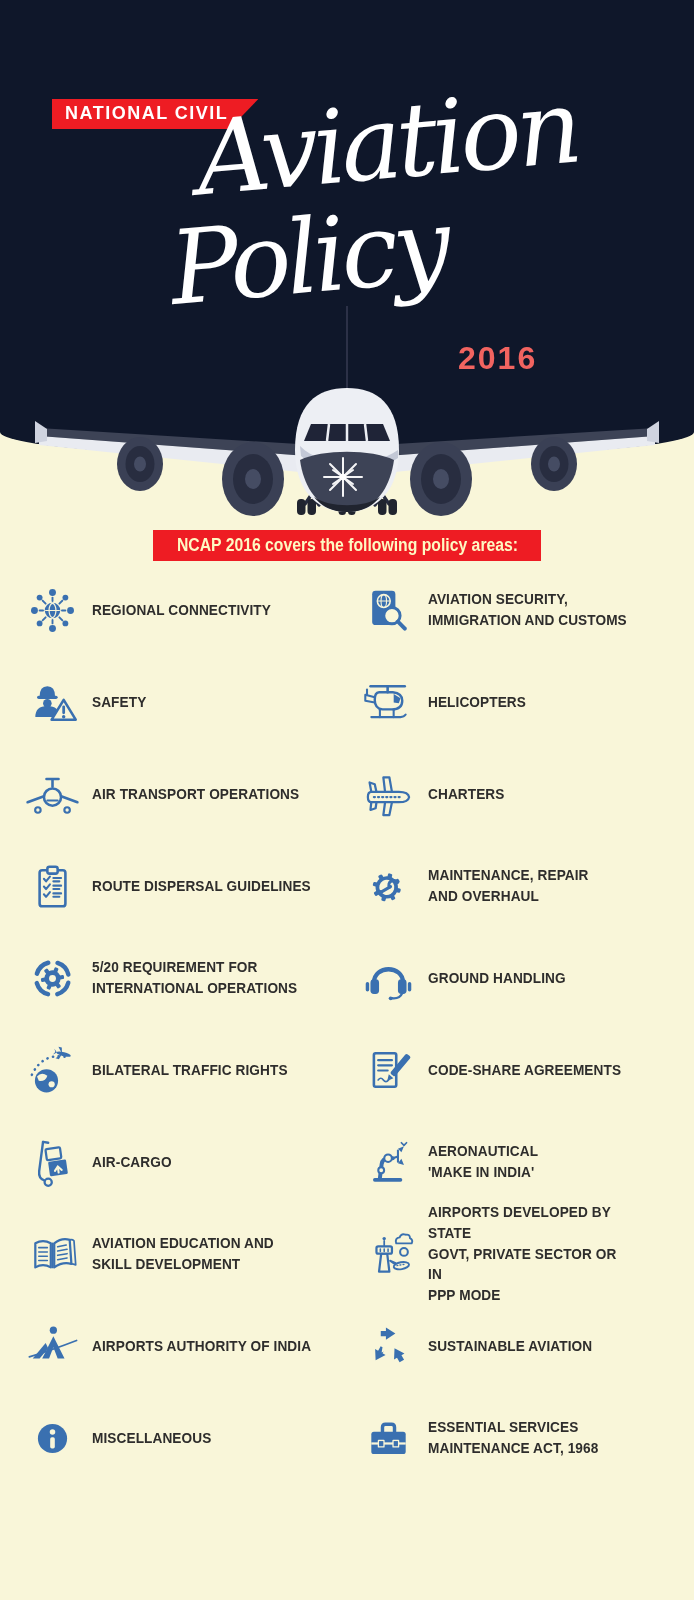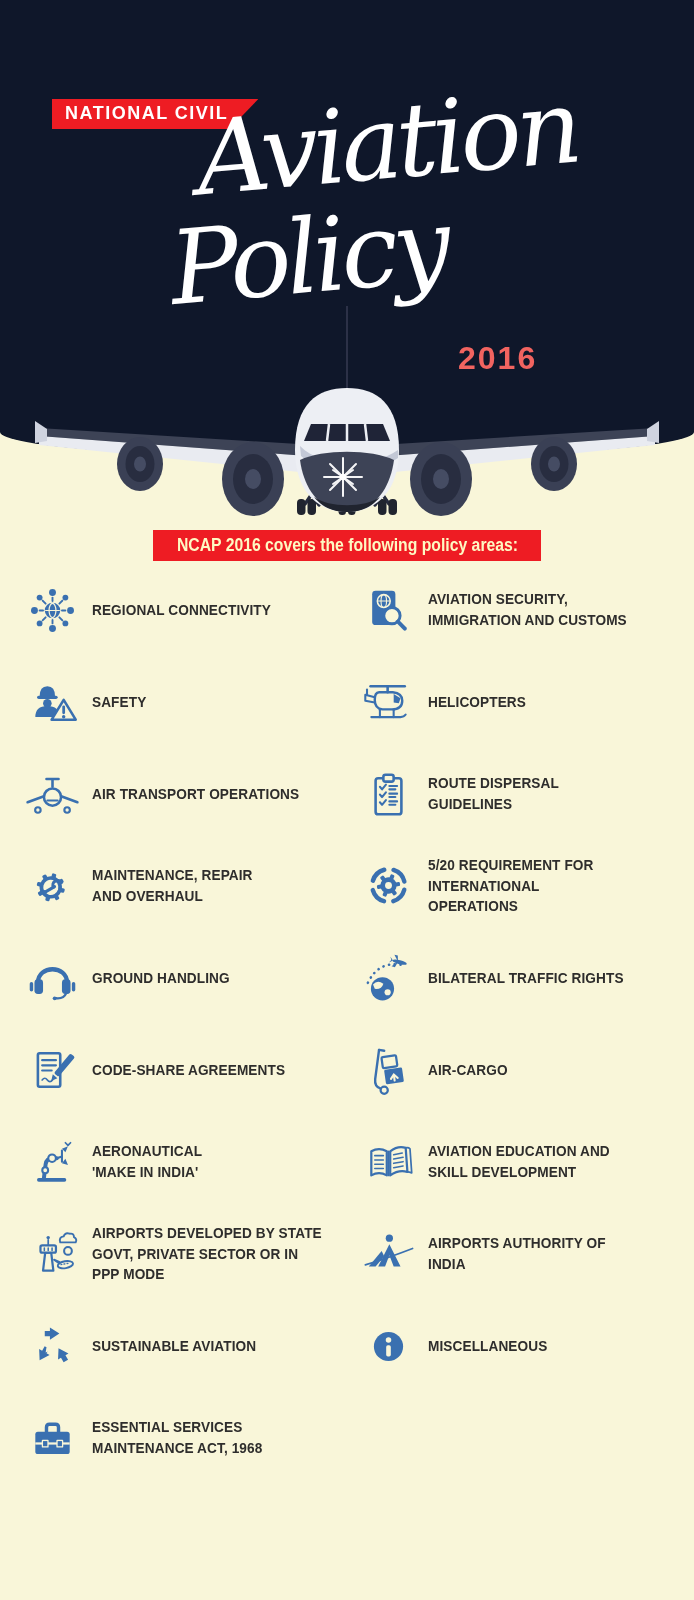--- a/index.html
+++ b/index.html
@@ -226,20 +226,35 @@
           <line class="st" x1="26" y1="39" x2="38" y2="39" style="stroke-width:2.4"></line>
           <line class="st" x1="22" y1="34" x2="3" y2="41"></line>
           <line class="st" x1="42" y1="34" x2="61" y2="41"></line>
           <circle class="st" cx="15" cy="50" r="3.2" style="stroke-width:2.5"></circle>
           <circle class="st" cx="49" cy="50" r="3.2" style="stroke-width:2.5"></circle>
         </svg>
       </span>
       <span class="label">AIR TRANSPORT OPERATIONS</span>
     </div>
 
+    <div class="item">
+      <span class="icon">
+        <svg viewBox="0 0 64 64">
+          <g class="st" style="stroke-width:2.6">
+            <path d="M28,29 L26,12 L33,12 L36,29"></path>
+            <path d="M28,41 L26,56 L33,56 L36,41"></path>
+            <path d="M12,29 L10,18 L16,20 L18,29"></path>
+            <path d="M12,41 L11,50 L17,48 L18,41"></path>
+            <path d="M12,29 L44,29 Q55,29 56,35 Q55,41 44,41 L12,41 Q8,41 8,35 Q8,29 12,29 Z" style="fill:#f9f6d9"></path>
+            <line x1="15" y1="35" x2="45" y2="35" style="stroke-dasharray:1.2 3.6"></line>
+          </g>
+        </svg>
+      </span>
+      <span class="label">CHARTERS</span>
+    </div>
 
     <div class="item">
       <span class="icon">
         <svg viewBox="0 0 64 64">
           <rect class="st" x="17" y="13" width="30" height="42" rx="3"></rect>
           <rect class="st" x="26" y="9" width="12" height="8" rx="2.5" style="fill:#f9f6d9"></rect>
           <g class="st" style="stroke-width:2.4">
             <polyline points="22,23 24.5,26 29,20.5"></polyline>
               <line x1="33" y1="22" x2="42" y2="22"></line>
               <line x1="33" y1="26" x2="40" y2="26"></line>

